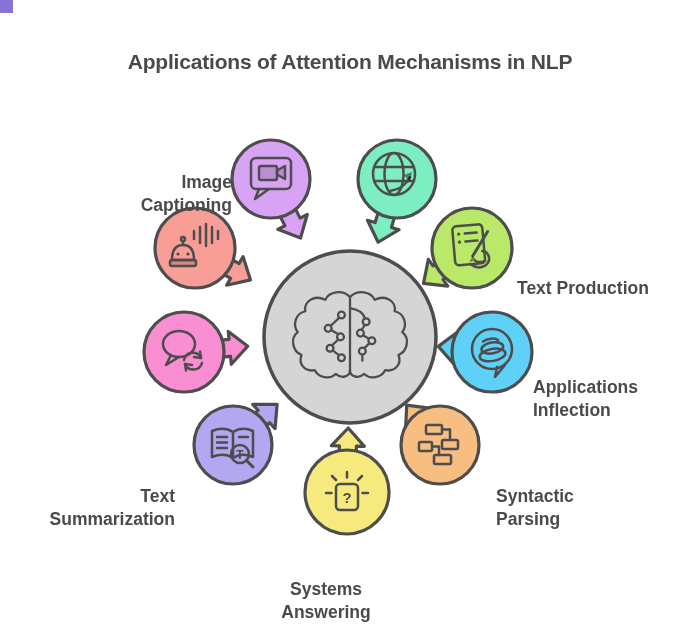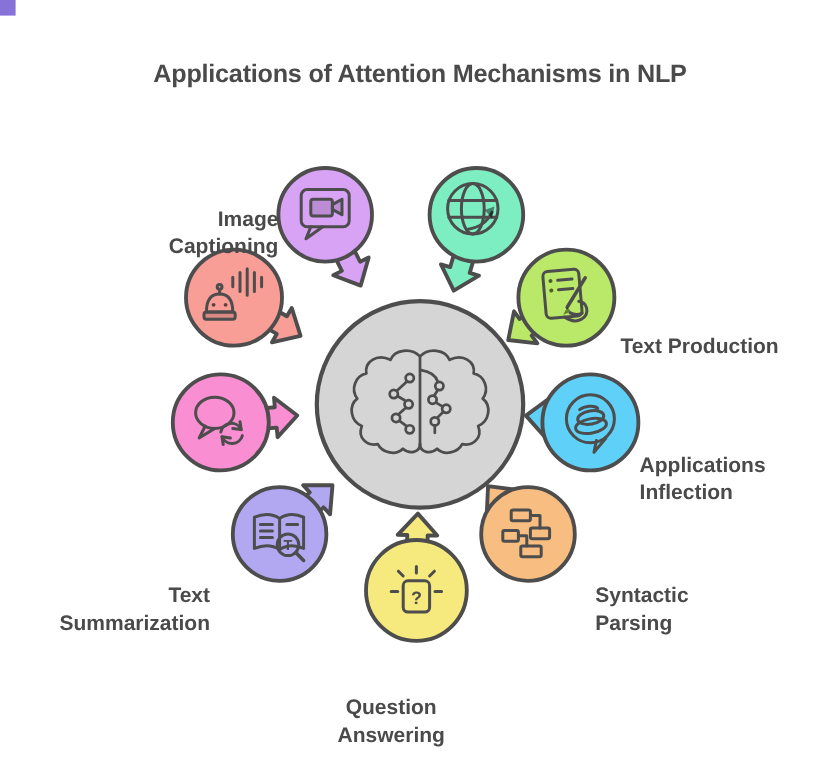--- a/index.html
+++ b/index.html
@@ -190,17 +190,17 @@
 
   <div class="label r" style="left:82px;  top:131px; width:150px;">Image
 Captioning</div>
   <div class="label" style="left:517px; top:237px; width:170px;">Text Production</div>
   <div class="label" style="left:533px; top:336px; width:160px;">Applications
 Inflection</div>
   <div class="label r" style="left:15px;  top:445px; width:160px;">Text
 Summarization</div>
   <div class="label" style="left:496px; top:445px; width:140px;">Syntactic
 Parsing</div>
-  <div class="label c" style="left:246px; top:538px; width:160px;">Question
+  <div class="label c" style="left:246px; top:538px; width:160px;">Systems
 Answering</div>
 
   <div class="corner" style="background: rgb(134, 114, 216);"></div>
 </div>
 
 </body></html>

